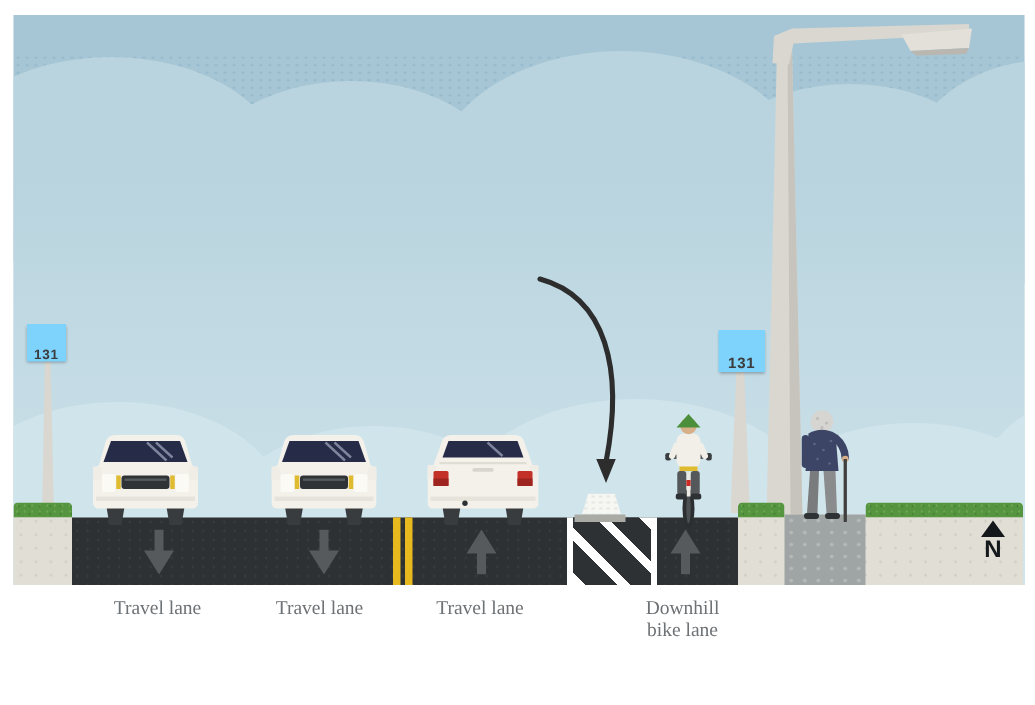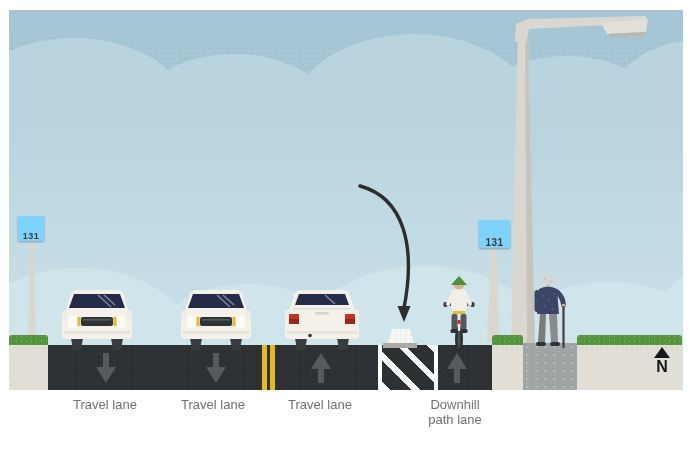--- a/index.html
+++ b/index.html
@@ -73,21 +73,21 @@
   .compass{left:648px;top:347px;width:28px;text-align:center;z-index:4;color:#15181a;}
   .compass .tri{width:0;height:0;margin:0 auto;border-left:8px solid transparent;border-right:8px solid transparent;
                 border-bottom:11px solid #15181a;}
   .compass .n{font-size:16px;font-weight:bold;line-height:1.1;}
 
   
   .annotation{left:178px;top:172px;width:210px;font-size:17.5px;font-weight:bold;color:#2d2d2d;
               line-height:1.38;letter-spacing:-.3px;white-space:pre-line;z-index:5;}
   .ann-arrow{left:0;top:0;width:690px;height:470px;z-index:5;pointer-events:none;}
   .lbl{position:absolute;top:397px;font-size:13px;color:#6e7275;text-align:center;line-height:15px;
-       white-space:pre-line;z-index:5;}
+       white-space:pre-line;z-index:5;font-family:Liberation Serif, serif;}
   .lbl1{left:45px;width:120px;} .lbl2{left:153px;width:120px;} .lbl3{left:260px;width:120px;}
   .lblbike{left:395px;width:120px;} .lblpath{left:491px;width:196px;}
 </style>
 </head>
 <body>
 
 <div class="canvas">
 
   <div class="abs sky">
     <div class="sky-band"></div>
@@ -251,15 +251,15 @@
 
   <svg class="abs ann-arrow" viewBox="0 0 690 470">
     <path d="M360,186 C404,198 416,246 404,308" stroke="#2d2d2d" stroke-width="3.4" fill="none" stroke-linecap="round"></path>
     <polygon points="404,322 397.5,306 410.5,306" fill="#2d2d2d"></polygon>
   </svg>
 
   <div class="lbl lbl1">Travel lane</div>
   <div class="lbl lbl2">Travel lane</div>
   <div class="lbl lbl3">Travel lane</div>
   <div class="lbl lblbike">Downhill
-path lane</div>
+bike lane</div>
 
 </div>
 
 </body></html>

